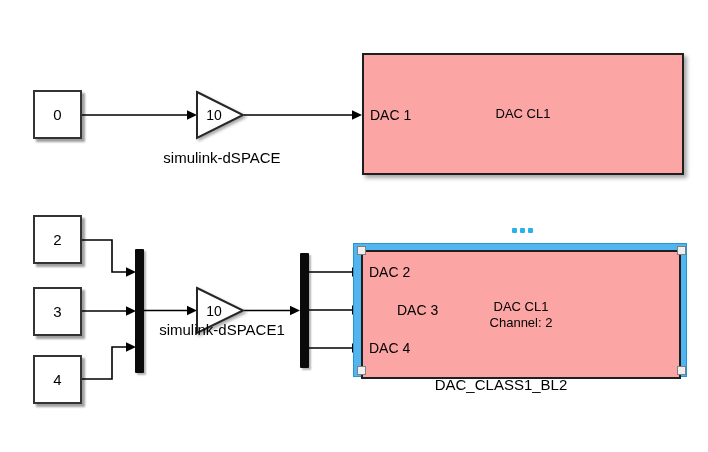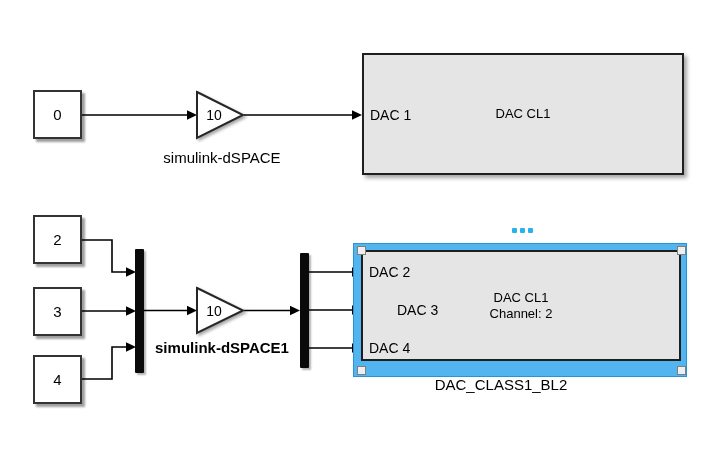--- a/index.html
+++ b/index.html
@@ -31,21 +31,21 @@
   .gain-svg{position:absolute;z-index:2;overflow:visible;}
   .gain-tri{fill:#ffffff;stroke:#262626;stroke-width:2;filter:drop-shadow(2px 2px 1.5px rgba(0,0,0,0.35));}
   .gain-value{
     position:absolute;width:34px;text-align:center;font-size:14px;line-height:16px;z-index:3;
   }
   .gain-label{
     position:absolute;left:122px;width:200px;text-align:center;
     font-size:15px;line-height:16px;z-index:2;white-space:nowrap;
   }
   .dac-block{
-    position:absolute;background:#e5e5e5;border:2px solid #1f1f1f;z-index:2;
+    position:absolute;background:#fca5a5;border:2px solid #1f1f1f;z-index:2;
   }
   .dac-block.shadowed{box-shadow:3px 3px 4px rgba(0,0,0,0.35);}
   .block-title{
     position:absolute;left:0;right:0;top:50%;transform:translateY(-50%);
     text-align:center;font-size:13px;line-height:16px;
   }
   .port-label{
     position:absolute;left:6px;font-size:14px;line-height:16px;white-space:nowrap;
   }
   .sel-frame{
@@ -138,27 +138,27 @@
   <div class="const-block" style="left:33px;top:355px;">
     <span>4</span>
   </div>
 
   <div class="busbar" style="left:135px;top:249px;height:124px;"></div>
 
   <svg class="gain-svg" style="left:193px;top:284px;" width="56" height="54">
     <polygon class="gain-tri" points="4,4 50,26.5 4,49"></polygon>
   </svg>
   <div class="gain-value" style="left:197px;top:303px;">10</div>
-  <div class="gain-label" style="top:340px;font-weight:bold;">simulink-dSPACE1</div>
+  <div class="gain-label" style="top:322px;">simulink-dSPACE1</div>
 
   <div class="busbar" style="left:300px;top:253px;height:115px;"></div>
 
   <div class="sel-frame"></div>
 
-  <div class="dac-block" style="left:361px;top:250px;width:320px;height:111px;z-index:3;">
+  <div class="dac-block" style="left:361px;top:250px;width:320px;height:129px;z-index:3;">
     <div class="port-label" style="top:12px;">DAC 2</div>
     <div class="port-label" style="top:50px;margin-left:28px;">DAC 3</div>
     <div class="port-label" style="top:88px;text-align:right;">DAC 4</div>
     <div class="block-title">
       <div>DAC CL1</div>
       <div>Channel: 2</div>
     </div>
   </div>
 
   <div class="handle" style="left:357px;top:246px;"></div>

